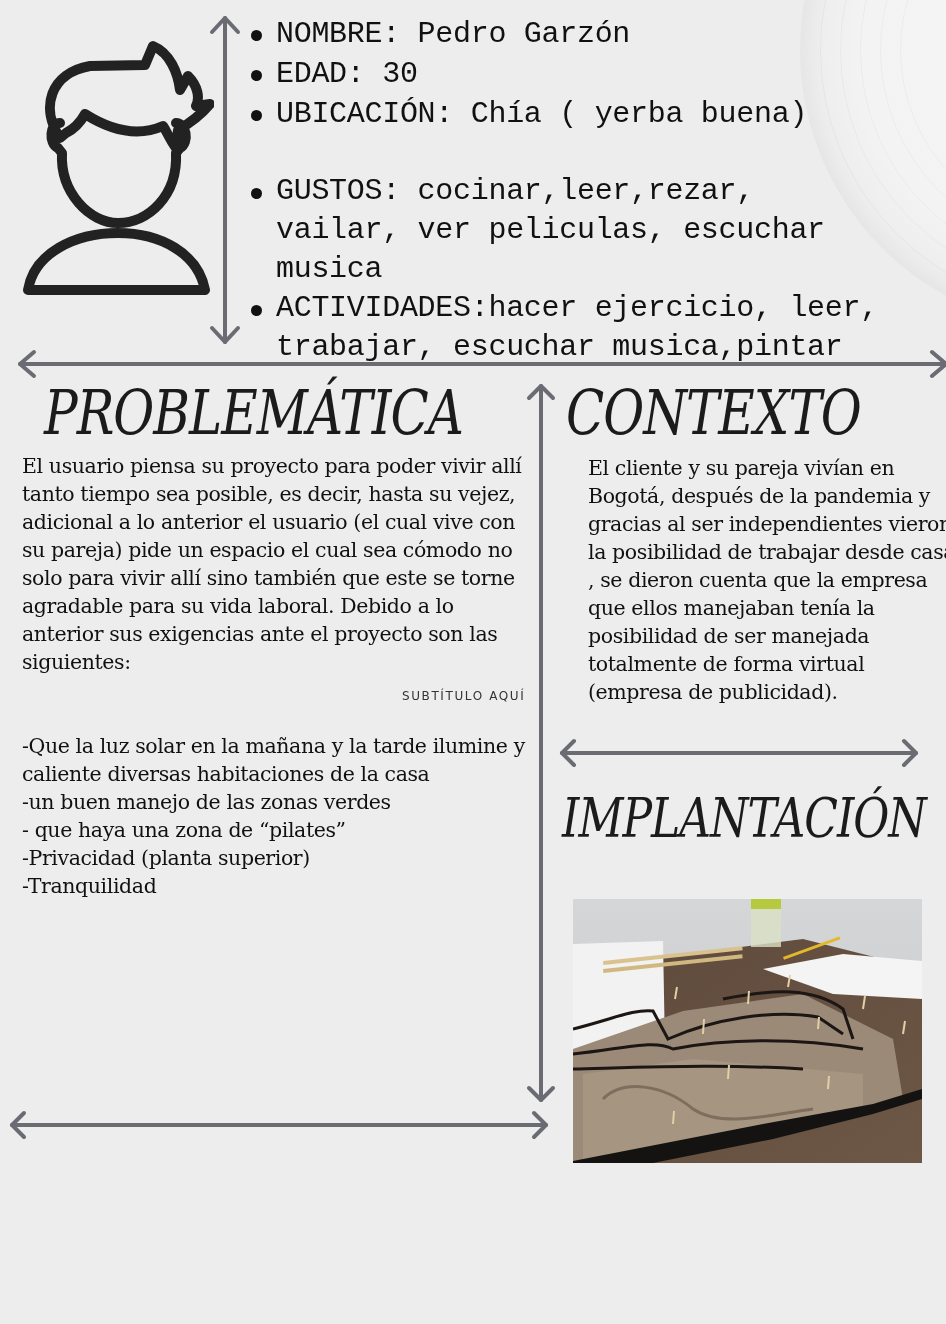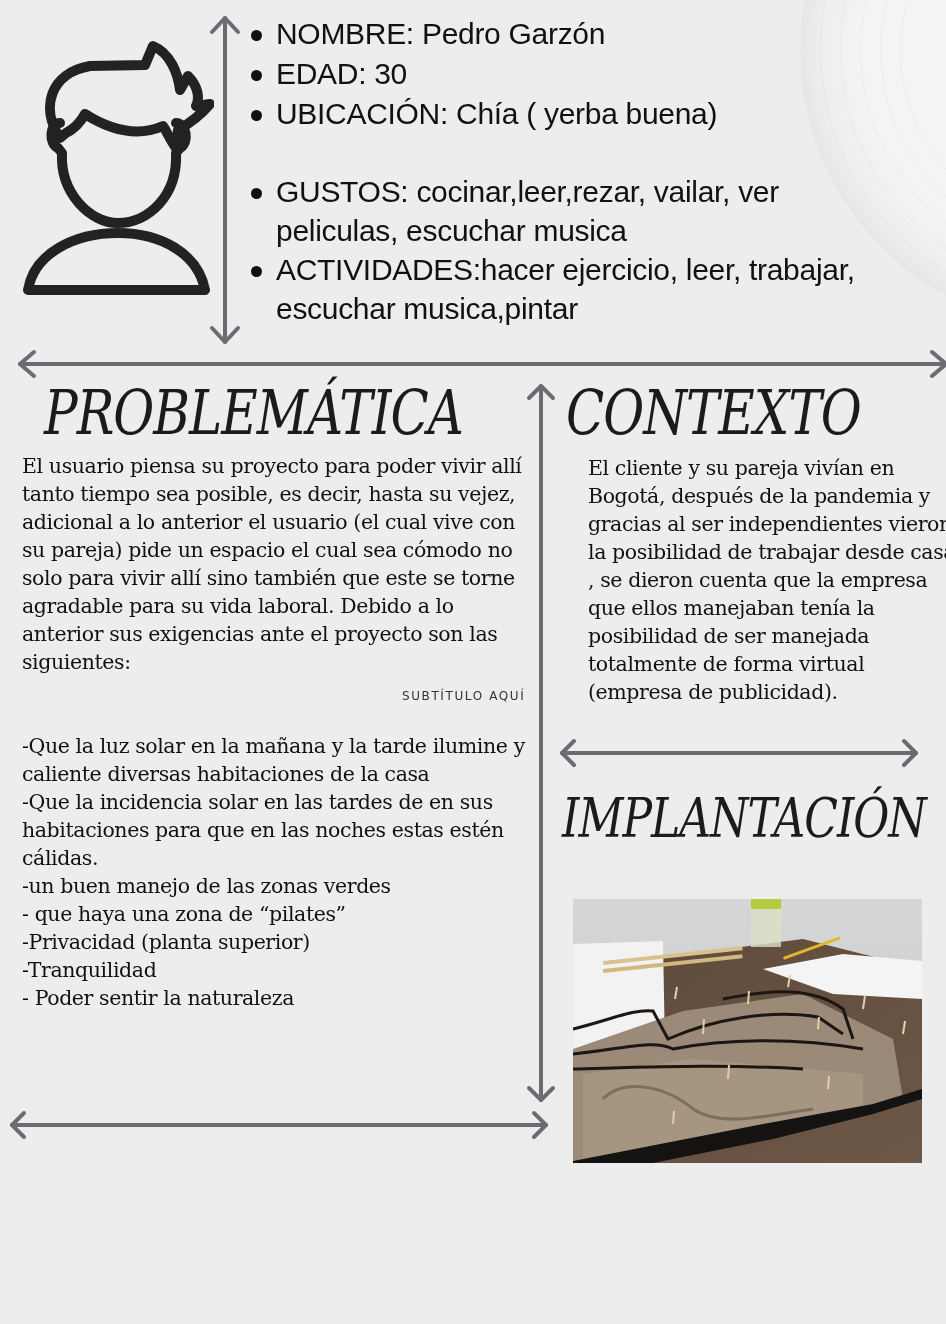--- a/index.html
+++ b/index.html
@@ -42,21 +42,21 @@
       overflow: visible;
     }
     .info-list {
       position: absolute;
       left: 248px;
       top: 14px;
       width: 680px;
       margin: 0;
       padding: 0;
       list-style: none;
-      font-family: Liberation Sans, sans-serif;
+      font-family: Liberation Mono, monospace;
       font-size: 30px;
       line-height: 40px;
       color: #111;
       letter-spacing: -0.3px;
     }
     .info-list li {
       position: relative;
       padding-left: 28px;
     }
     .info-list li::before {
@@ -165,26 +165,24 @@
 <div class="heading" style="left:44px;top:376px;font-size:50px;">PROBLEMÁTICA</div>
 
 <div class="script" style="left:22px;top:452px;width:505px;">
   <p>El usuario piensa su proyecto para poder vivir allí tanto tiempo sea posible, es decir, hasta su vejez, adicional a lo anterior el usuario (el cual vive con su pareja) pide un espacio el cual sea cómodo no solo para vivir allí sino también que este se torne agradable para su vida laboral. Debido a lo anterior sus exigencias ante el proyecto son las siguientes:</p>
 </div>
 
 <div class="subtitle">SUBTÍTULO AQUÍ</div>
 
 <div class="script" style="left:22px;top:732px;width:515px;">
   <p>-Que la luz solar en la mañana y la tarde ilumine y caliente  diversas habitaciones de la casa</p>
-  <p>-Que la incidencia solar en las tardes de en sus habitaciones para que en las noches estas estén cálidas.</p>
   <p>-un buen manejo de las zonas verdes</p>
   <p>- que haya una zona de “pilates”</p>
   <p>-Privacidad (planta superior)</p>
   <p>-Tranquilidad</p>
-  <p>- Poder sentir la naturaleza</p>
 </div>
 
 <svg class="arrow-svg" style="left:524px;top:382px;" width="34" height="722" viewBox="0 0 34 722">
   <g stroke="#6b6c73" stroke-width="4" fill="none" stroke-linecap="round" stroke-linejoin="round">
     <line x1="17" y1="4" x2="17" y2="718"></line>
     <polyline points="5,16 17,4 29,16"></polyline>
     <polyline points="5,706 17,718 29,706"></polyline>
   </g>
 </svg>
 

